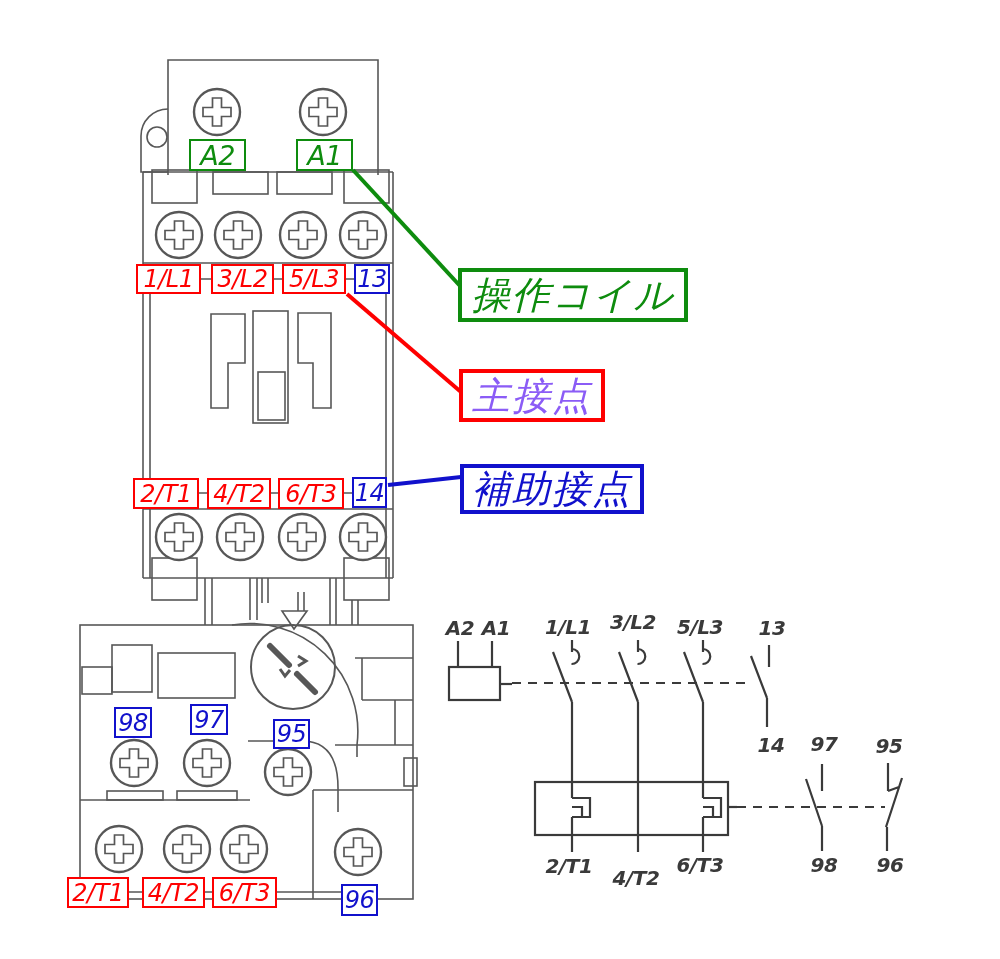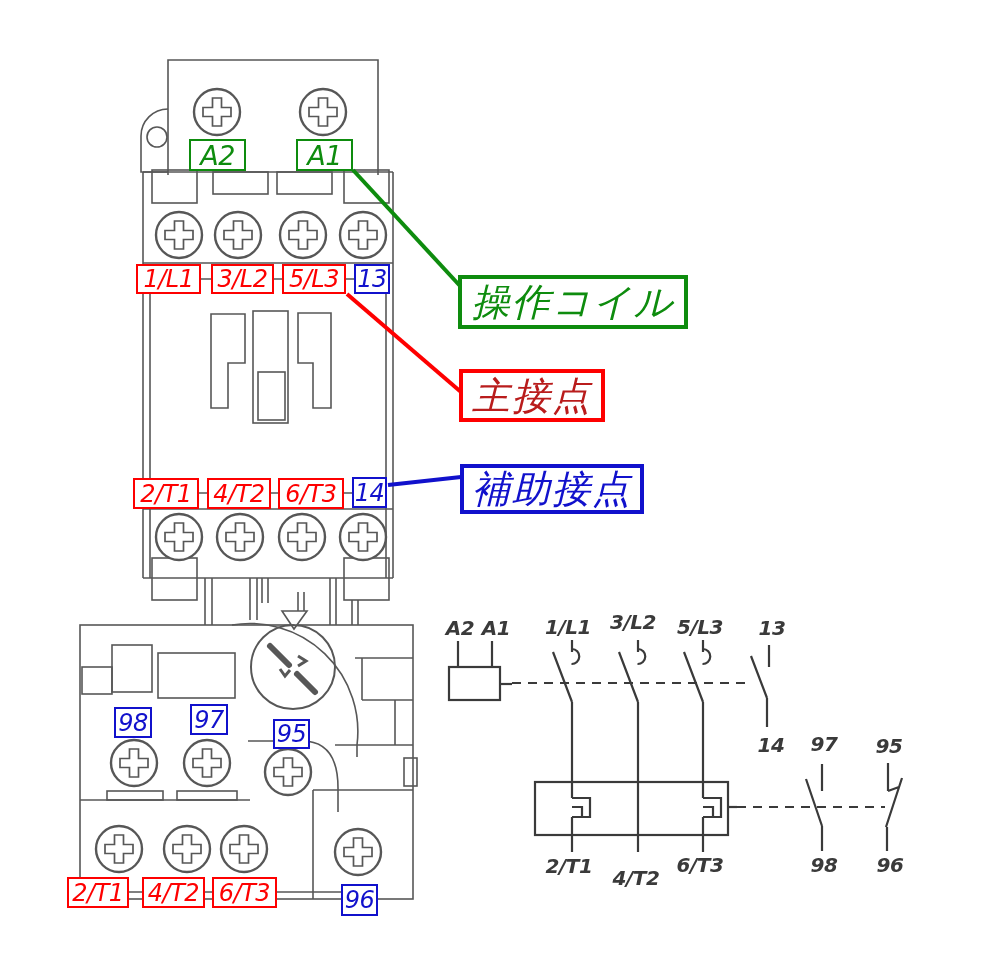--- a/index.html
+++ b/index.html
@@ -12,22 +12,22 @@
        background:#ffffff;box-sizing:border-box;border:2.5px solid;line-height:1;
        font-size:24px;letter-spacing:-0.5px;white-space:nowrap;}
   .lbl.red{color:#fe0000;border-color:#fe0000;}
   .lbl.blue{color:#1111cc;border-color:#1111cc;}
   .lbl.green{color:#0e8c0e;border-color:#0e8c0e;font-size:27px;}
 
   
   .callout{position:absolute;display:flex;align-items:center;justify-content:center;
        background:#ffffff;box-sizing:border-box;border:4px solid;line-height:1;
        font-size:38px;font-weight:500;white-space:nowrap;letter-spacing:2px;}
-  .callout.green{color:#0e8c0e;border-color:#0e8c0e;margin-top:7px;}
-  .callout.red{color:#b91c1c;border-color:#fe0000;}
+  .callout.green{color:#0e8c0e;border-color:#0e8c0e;}
+  .callout.red{color:#8b5cf6;border-color:#fe0000;}
   .callout.blue{color:#1111cc;border-color:#1111cc;}
 
   
   .slbl{position:absolute;transform:translate(-50%,-50%);color:#3a3a3a;
         font-size:20px;font-weight:600;line-height:1;white-space:nowrap;letter-spacing:-0.5px;}
 </style>
 </head>
 <body>
 
 <div class="stage">

